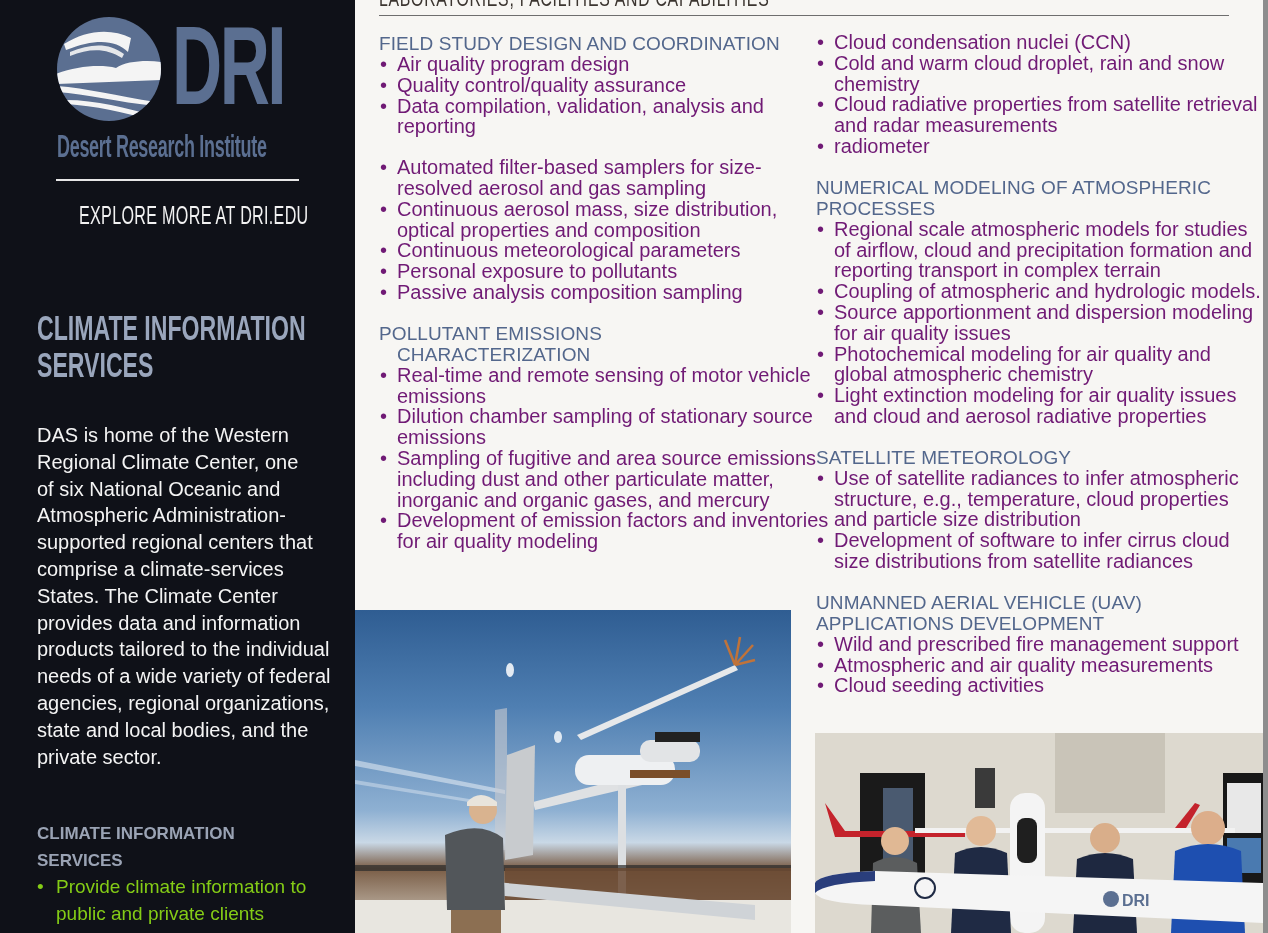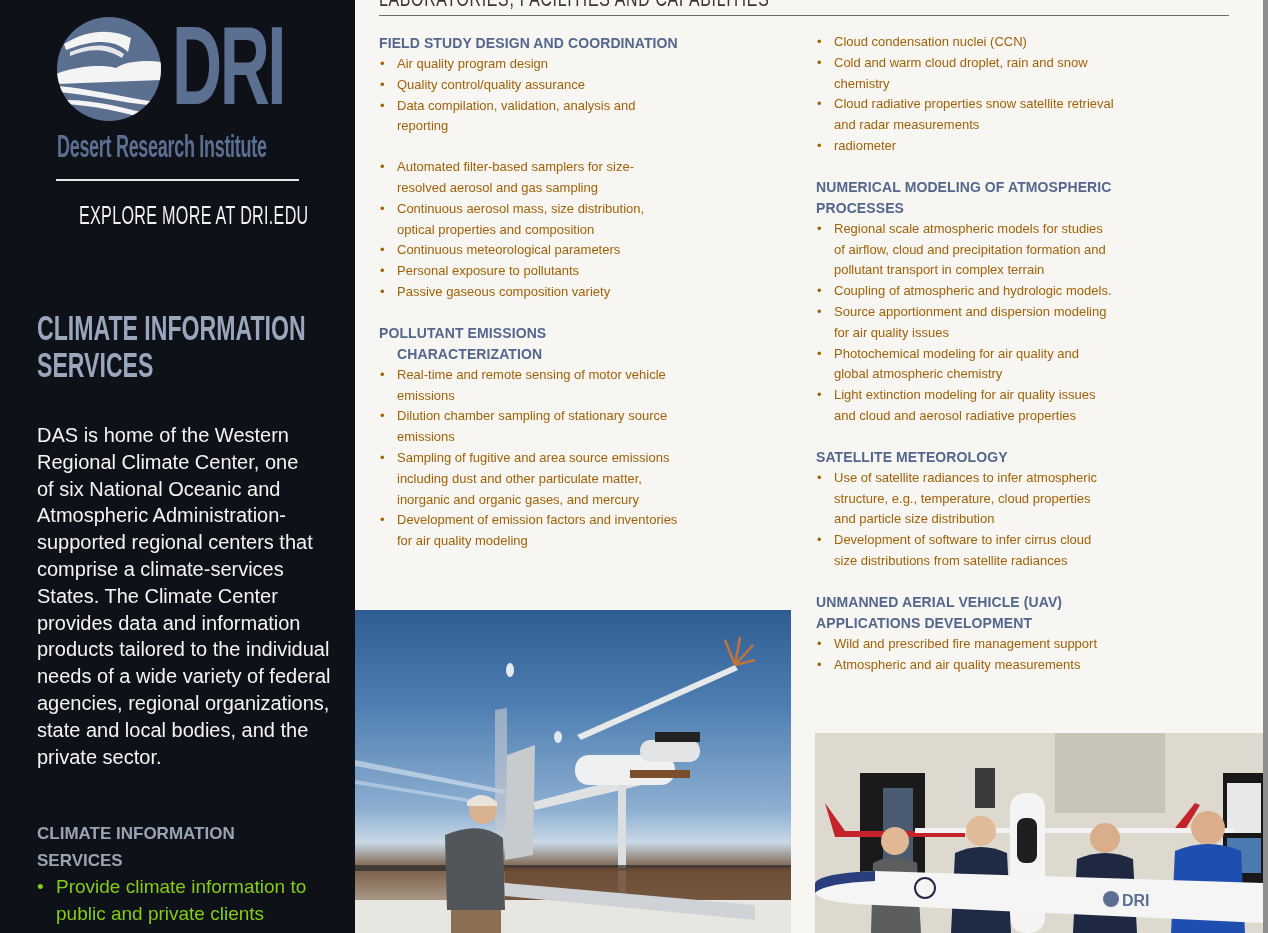--- a/index.html
+++ b/index.html
@@ -63,29 +63,29 @@
     letter-spacing: 1px; transform: scaleX(0.72); transform-origin: left top;
   }
   .main-rule { position: absolute; left: 379px; top: 15px; width: 850px; height: 1px; background: #6e6e6e; }
 
   .col { position: absolute; }
   .col-left { left: 379px; top: 33px; width: 420px; }
   .col-right { left: 816px; top: 32px; width: 420px; }
 
   .section { margin-bottom: 20px; }
   .sec-title {
-    font-size: 14px; line-height: 21px; font-weight: 700; color: #53678c;
+    font-size: 19px; line-height: 21px; font-weight: 400; color: #53678c;
     letter-spacing: 0.1px;
   }
   .sec-title span { display: block; white-space: nowrap; }
   .sec-title .indent { padding-left: 18px; }
   .items { list-style: none; }
   .items li {
     position: relative; padding-left: 18px;
-    font-size: 13px; line-height: 20.8px; color: #a16207;
+    font-size: 20px; line-height: 20.8px; color: #701a75;
   }
   .items li::before { content: "•"; position: absolute; left: 1px; top: 0; }
   .items li span { display: block; white-space: nowrap; }
 
   
   .photo {
     position: absolute; overflow: hidden;
   }
   .photo-left { left: 355px; top: 610px; width: 436px; height: 323px;
     background: linear-gradient(180deg, #2f5d92 0%, #4f7fb2 30%, #8eb0d2 62%, #c9d8e6 72%, #7a5d46 80%, #d9d4c9 100%); }
@@ -186,21 +186,21 @@
           <span>Continuous aerosol mass, size distribution,</span>
           <span>optical properties and composition</span>
         </li>
       <li>
           <span>Continuous meteorological parameters</span>
         </li>
       <li>
           <span>Personal exposure to pollutants</span>
         </li>
       <li>
-          <span>Passive gaseous composition variety</span>
+          <span>Passive analysis composition sampling</span>
         </li>
     </ul>
   </div>
 
   <div class="section">
     <div class="sec-title">
       <span>POLLUTANT EMISSIONS</span>
       <span class="indent">CHARACTERIZATION</span>
     </div>
     <ul class="items">
@@ -229,39 +229,39 @@
   <div class="section">
     <ul class="items">
       <li>
           <span>Cloud condensation nuclei (CCN)</span>
         </li>
       <li>
           <span>Cold and warm cloud droplet, rain and snow</span>
           <span>chemistry</span>
         </li>
       <li>
-          <span>Cloud radiative properties snow satellite retrieval</span>
+          <span>Cloud radiative properties from satellite retrieval</span>
           <span>and radar measurements</span>
         </li>
       <li>
           <span>radiometer</span>
         </li>
     </ul>
   </div>
 
   <div class="section">
     <div class="sec-title">
       <span>NUMERICAL MODELING OF ATMOSPHERIC</span>
       <span>PROCESSES</span>
     </div>
     <ul class="items">
       <li>
           <span>Regional scale atmospheric models for studies</span>
           <span>of airflow, cloud and precipitation formation and</span>
-          <span>pollutant transport in complex terrain</span>
+          <span>reporting transport in complex terrain</span>
         </li>
       <li>
           <span>Coupling of atmospheric and hydrologic models.</span>
         </li>
       <li>
           <span>Source apportionment and dispersion modeling</span>
           <span>for air quality issues</span>
         </li>
       <li>
           <span>Photochemical modeling for air quality and</span>
@@ -295,20 +295,23 @@
     <div class="sec-title">
       <span>UNMANNED AERIAL VEHICLE (UAV)</span>
       <span>APPLICATIONS DEVELOPMENT</span>
     </div>
     <ul class="items">
       <li>
           <span>Wild and prescribed fire management support</span>
         </li>
       <li>
           <span>Atmospheric and air quality measurements</span>
+        </li>
+      <li>
+          <span>Cloud seeding activities</span>
         </li>
     </ul>
   </div>
 </div>
 
 <div class="photo photo-left">
   <svg width="436" height="323" viewBox="0 0 436 323">
 
     <path d="M0 150 L 150 180 L 150 184 L 0 156 Z" fill="#ffffff" opacity="0.45"></path>
     <path d="M0 170 L 120 190 L 120 193 L 0 174 Z" fill="#ffffff" opacity="0.35"></path>

